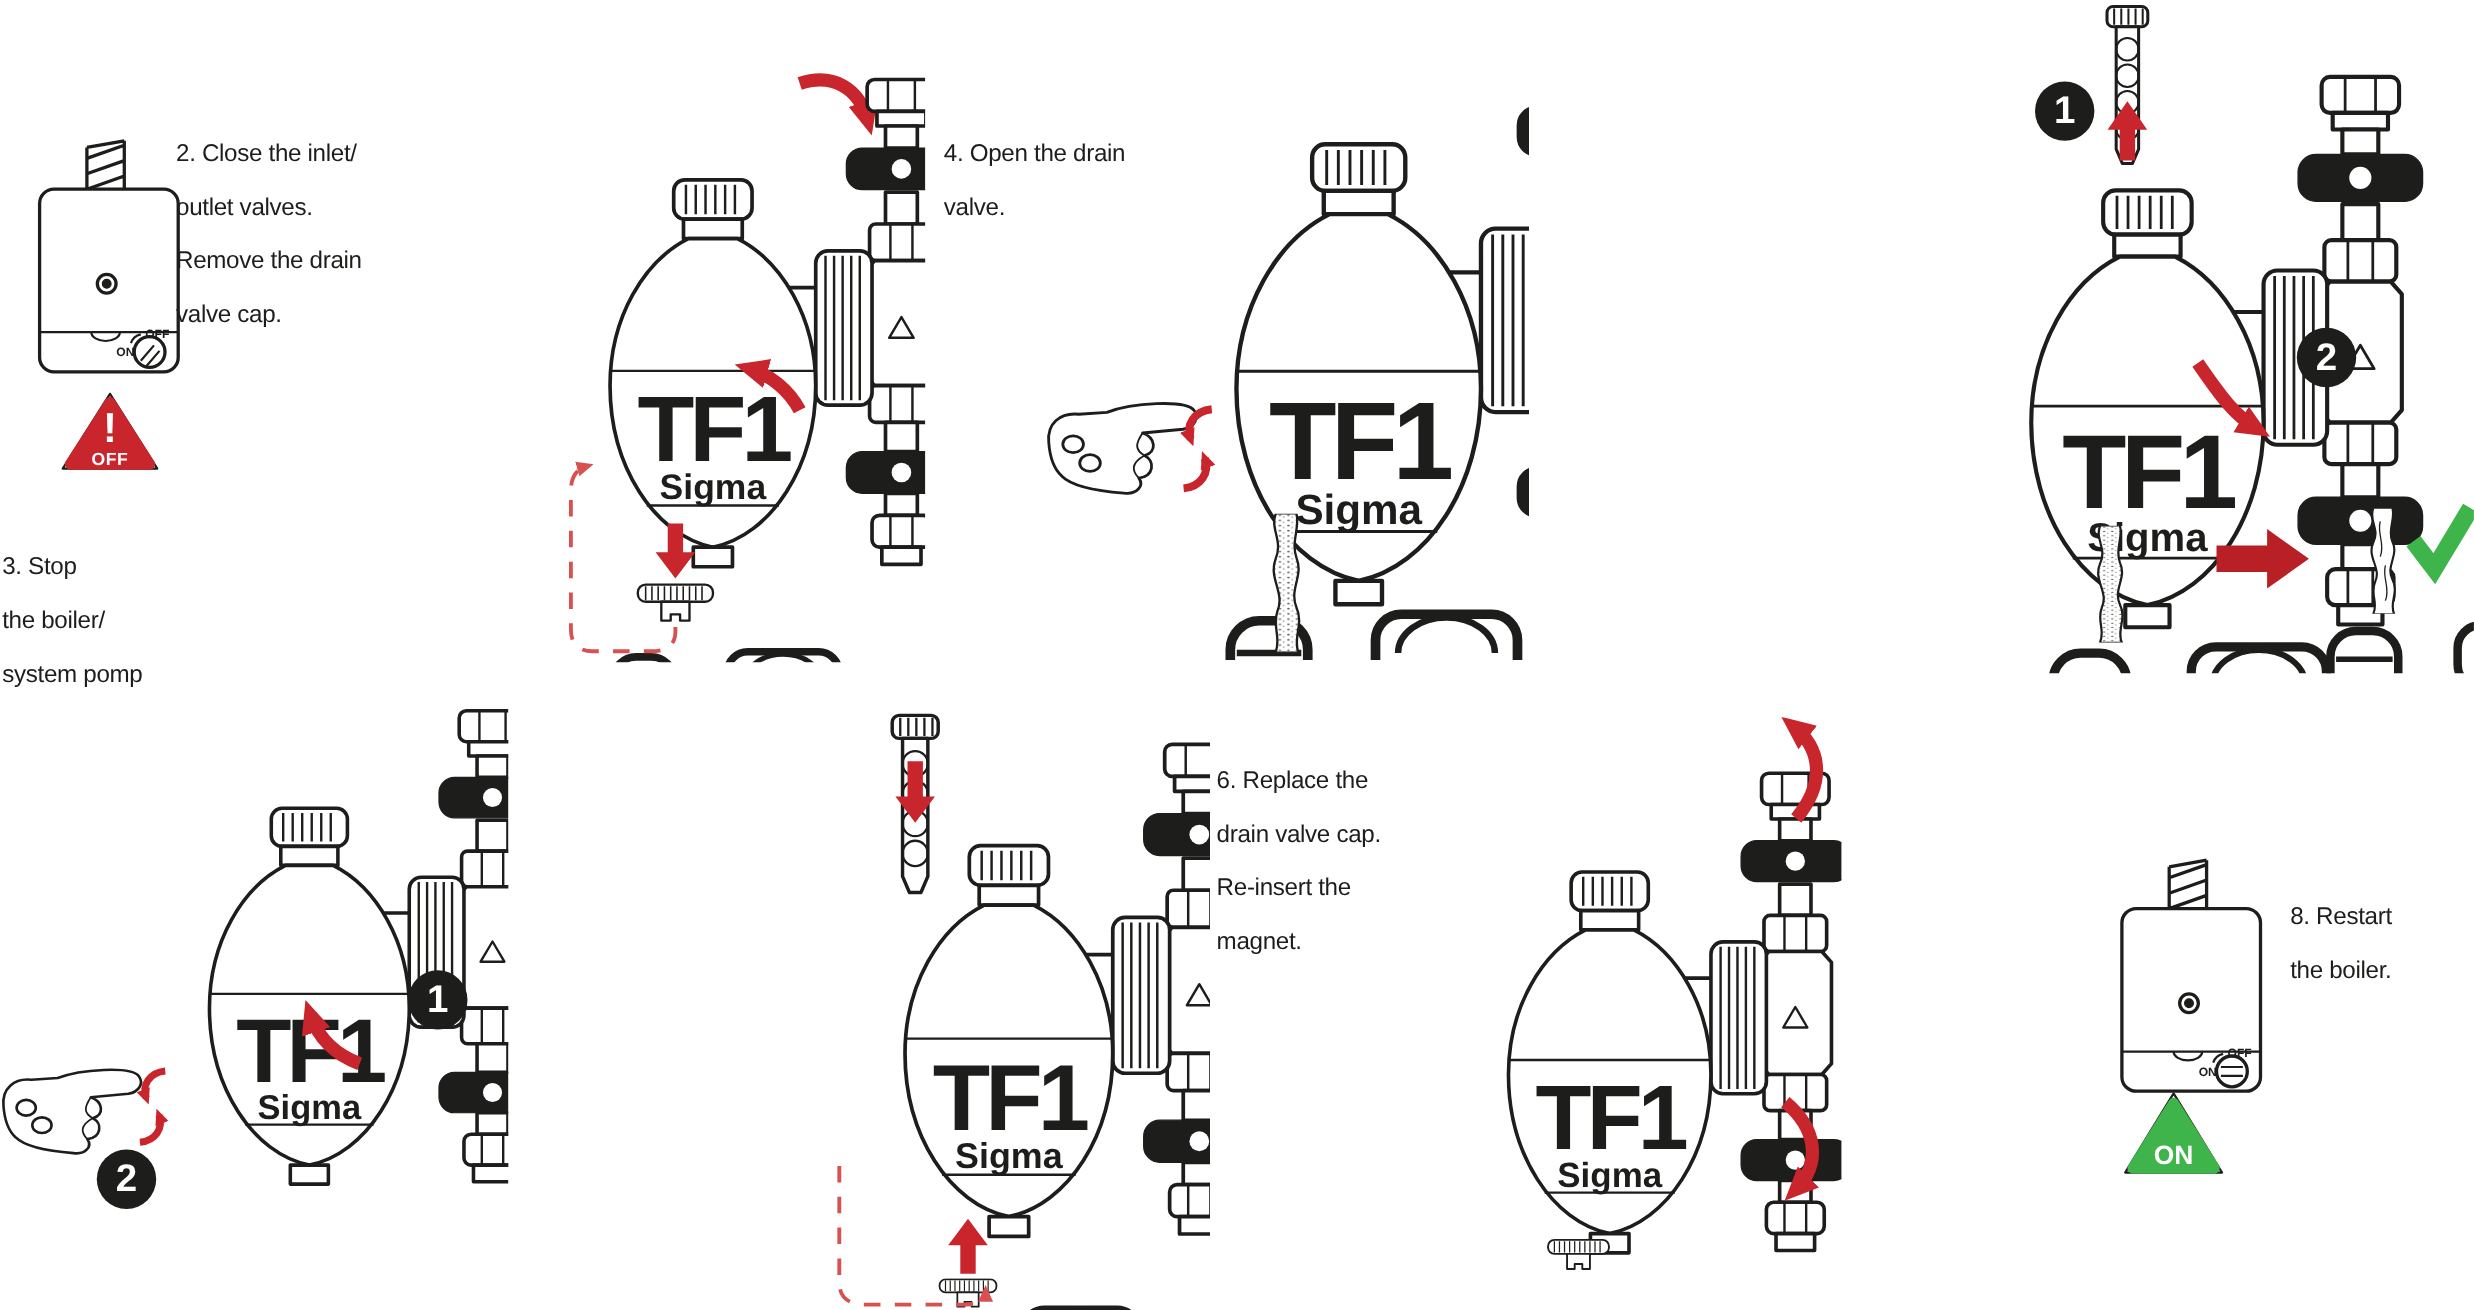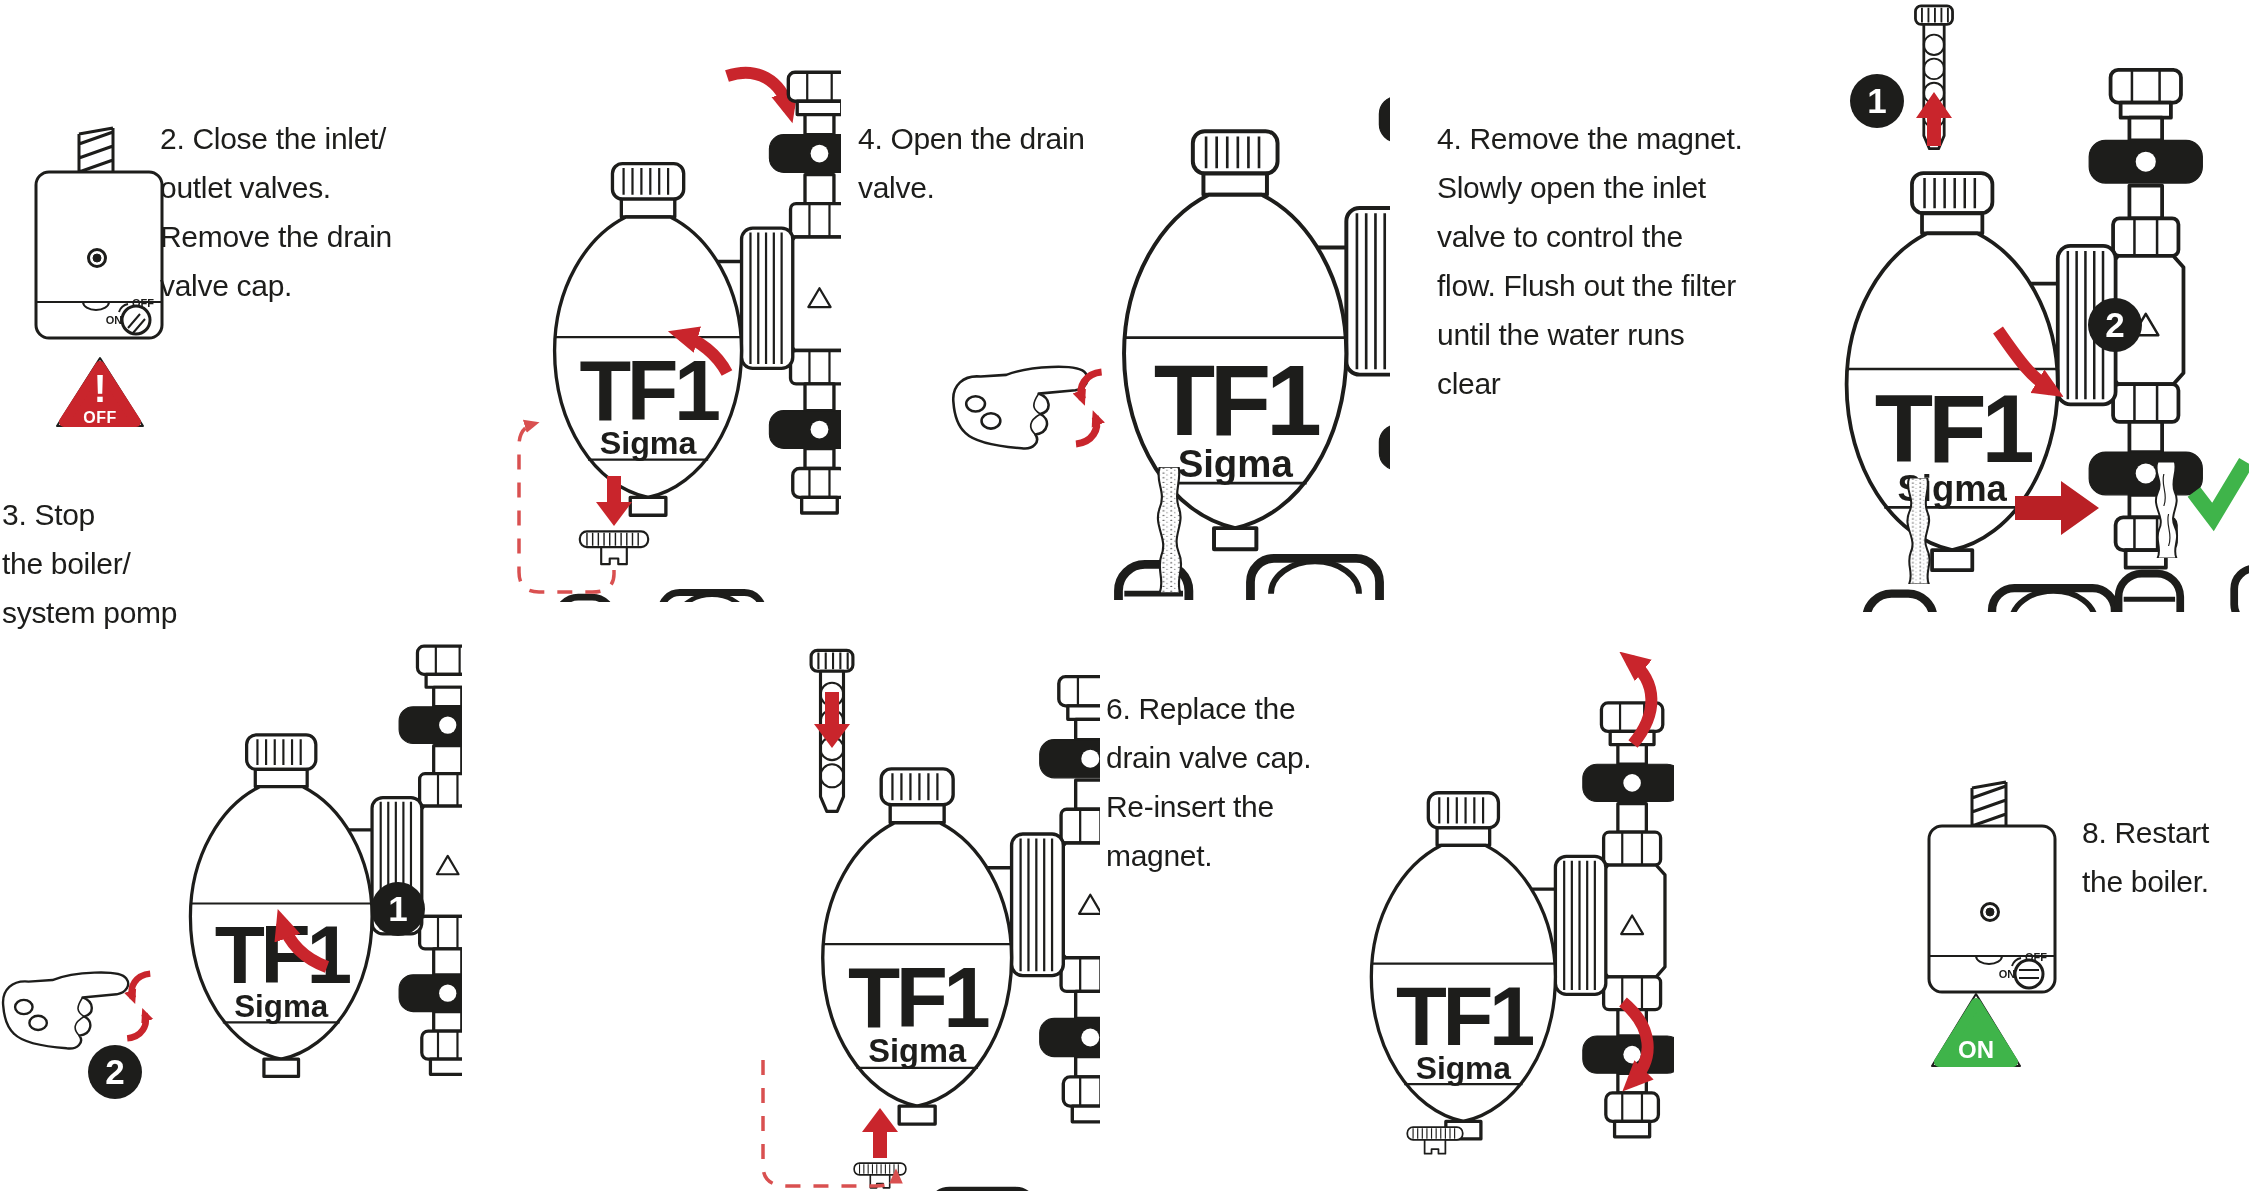--- a/index.html
+++ b/index.html
@@ -1,20 +1,20 @@
 <!DOCTYPE html>
 <html style="--red: #c9252c; --dark_red: #b92025; --dashed_red: #d95050; --green: #3fb44a; --ink: #1d1d1b;"><head>
 <meta charset="utf-8">
 <title>Diagram</title>
 <style>
   html,body{margin:0;padding:0;background:#fff;}
   #canvas{position:relative;width:2249px;height:1191px;background:#fff;overflow:hidden;
           font-family:"Liberation Sans",sans-serif;}
   .abs{position:absolute;}
-  .step{position:absolute;font-size:30px;line-height:49px;color:var(--ink);
+  .step{position:absolute;font-size:22px;line-height:49px;color:var(--ink);
         white-space:pre-line;letter-spacing:-0.3px;}
   .badge{position:absolute;width:54px;height:54px;border-radius:50%;background:var(--ink);
          color:#fff;font-weight:bold;font-size:35px;display:flex;align-items:center;
          justify-content:center;z-index:5;}
   
   .oln{fill:#fff;stroke:var(--ink);stroke-width:3;stroke-linejoin:round;}
   .thin{stroke-width:2;}
   .blk{fill:var(--ink);stroke:var(--ink);stroke-width:1;}
   .wht{fill:#fff;stroke:none;}
   .arrow{stroke:var(--red);stroke-width:12;fill:none;}
@@ -209,26 +209,20 @@
 valve.</div>
 
   <svg class="abs" style="left:950px;top:15px" width="440" height="585" viewBox="0 0 440 585">
     <use href="#sym-filter" transform="translate(145,5) scale(0.95)"></use>
     <use href="#sym-drain" transform="translate(145,380)"></use>
     <use href="#sym-water-dirty" x="196" y="452" width="48" height="126"></use>
     <use href="#sym-hand" x="0" y="336" width="145" height="110"></use>
     <use href="#sym-turn" x="118" y="346" width="40" height="94"></use>
   </svg>
 
-  <div class="step" style="left:1437px;top:114px;width:380px">4. Remove the magnet.
-Slowly open the inlet
-valve to control the
-flow. Flush out the filter
-until the water runs
-clear</div>
 
   <svg class="abs" style="left:1830px;top:0px" width="419" height="612" viewBox="0 0 419 612">
     <use href="#sym-filter" transform="translate(-1,56) scale(0.9)"></use>
     <use href="#sym-magnet" x="82" y="4" width="44" height="152"></use>
     <path class="arrow-f" d="M97,146 V118 H86 L104,92 L122,118 H111 V146 Z"></path>
     <path class="arrow" marker-end="url(#ah)" d="M168,330 C190,362 202,378 222,390"></path>
     <use href="#sym-drain" transform="translate(14,405)"></use>
     <use href="#sym-water-dirty" x="66" y="478" width="46" height="106"></use>
     <path class="darrow-f" d="M185,496 h46 v-15 l38,27 l-38,27 v-15 h-46 z"></path>
     <use href="#sym-drain" transform="translate(268,400) scale(0.92)"></use>

